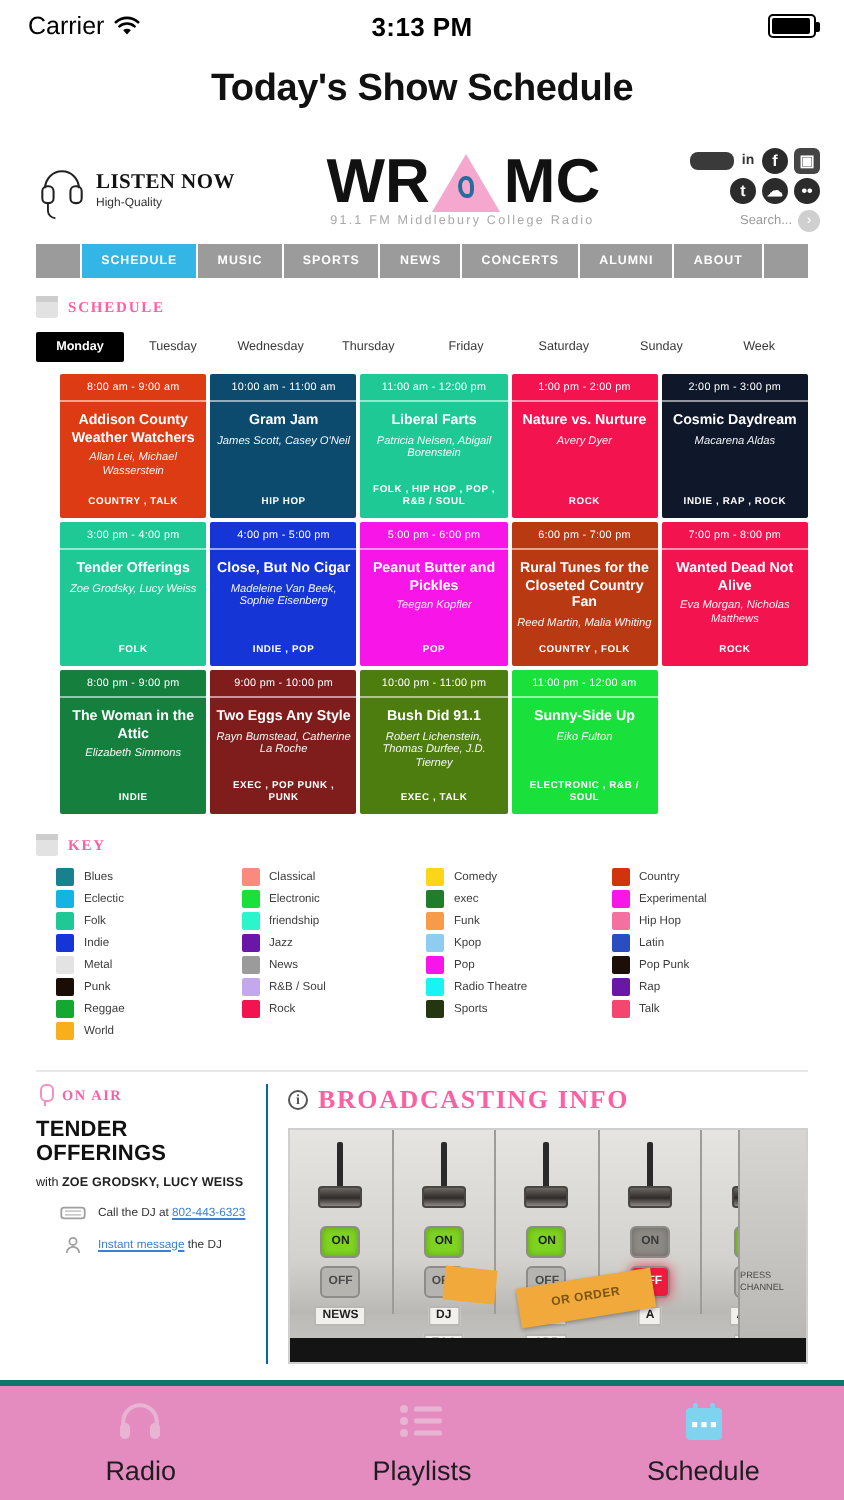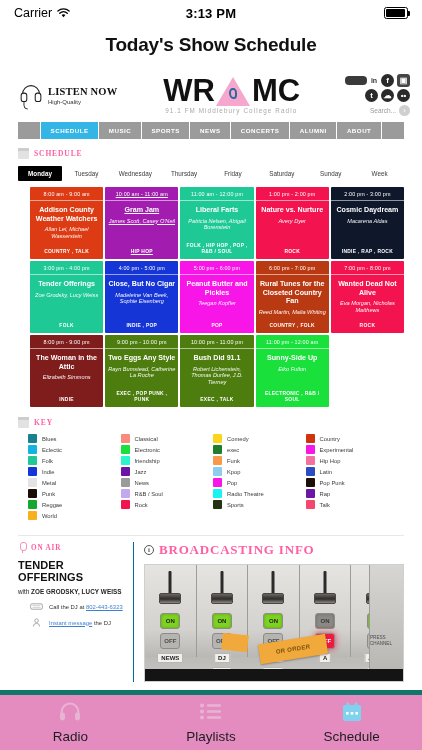--- a/index.html
+++ b/index.html
@@ -179,21 +179,21 @@
           font-size:6px; color:#7a5410; display:flex; align-items:center; justify-content:center;
           font-weight:700; letter-spacing:.3px; }
   .tape2 { position:absolute; left:30%; bottom:30px; width:26px; height:17px;
            background:#f0a93a; transform: rotate(6deg); }
   .mx-right { position:absolute; right:0; top:0; bottom:0; width:34px;
               background: linear-gradient(#d8d6d2, #b6b4b0); border-left:1px solid #9e9c98; }
   .mx-right span { position:absolute; right:2px; top:70px; font-size:4.6px; color:#4a4a4a; line-height:1.3;}
 
   
   .tabbar { flex: 0 0 auto; height: 60px; background: #e48cc0; display: flex;
-            align-items: center; border-top: 5px solid #0f766e; }
+            align-items: center; border-top: 3px solid #0f766e; }
   .tab { flex: 1 1 0; text-align: center; display: flex; flex-direction: column;
          align-items: center; justify-content: center; gap: 7px; }
   .tab-label { font-size: 13.5px; color: #1d1d1f; font-weight: 500; }
   .tab-ico { height: 20px; display:flex; align-items:center; justify-content:center; }
 </style>
 </head>
 <body>
 
 <div class="phone">
 
@@ -296,21 +296,21 @@
     <div class="grid" id="show-grid">
         <div class="grid-row">
           <div class="card" style="background: rgb(220, 59, 20);">
             <div class="c-time">8:00 am - 9:00 am</div>
             <div class="c-body">
               <div class="c-name">Addison County Weather Watchers</div>
               <div class="c-dj">Allan Lei, Michael Wasserstein</div>
               <div class="c-tags">COUNTRY , TALK</div>
             </div>
           </div>
-          <div class="card" style="background: #a21caf; text-decoration: underline;">
+          <div class="card" style="background: #0c4a6e;">
             <div class="c-time">10:00 am - 11:00 am</div>
             <div class="c-body">
               <div class="c-name">Gram Jam</div>
               <div class="c-dj">James Scott, Casey O'Neil</div>
               <div class="c-tags">HIP HOP</div>
             </div>
           </div>
           <div class="card" style="background: rgb(30, 201, 149);">
             <div class="c-time">11:00 am - 12:00 pm</div>
             <div class="c-body">
@@ -372,29 +372,29 @@
           <div class="card" style="background: rgb(243, 19, 79);">
             <div class="c-time">7:00 pm - 8:00 pm</div>
             <div class="c-body">
               <div class="c-name">Wanted Dead Not Alive</div>
               <div class="c-dj">Eva Morgan, Nicholas Matthews</div>
               <div class="c-tags">ROCK</div>
             </div>
           </div>
         </div>
         <div class="grid-row">
-          <div class="card" style="background: #7f1d1d;">
+          <div class="card" style="background: #15803d;">
             <div class="c-time">8:00 pm - 9:00 pm</div>
             <div class="c-body">
               <div class="c-name">The Woman in the Attic</div>
               <div class="c-dj">Elizabeth Simmons</div>
               <div class="c-tags">INDIE</div>
             </div>
           </div>
-          <div class="card" style="background: #4d7c0f;">
+          <div class="card" style="background: #7f1d1d;">
             <div class="c-time">9:00 pm - 10:00 pm</div>
             <div class="c-body">
               <div class="c-name">Two Eggs Any Style</div>
               <div class="c-dj">Rayn Bumstead, Catherine La Roche</div>
               <div class="c-tags">EXEC , POP PUNK , PUNK</div>
             </div>
           </div>
           <div class="card" style="background: #4d7c0f;">
             <div class="c-time">10:00 pm - 11:00 pm</div>
             <div class="c-body">

